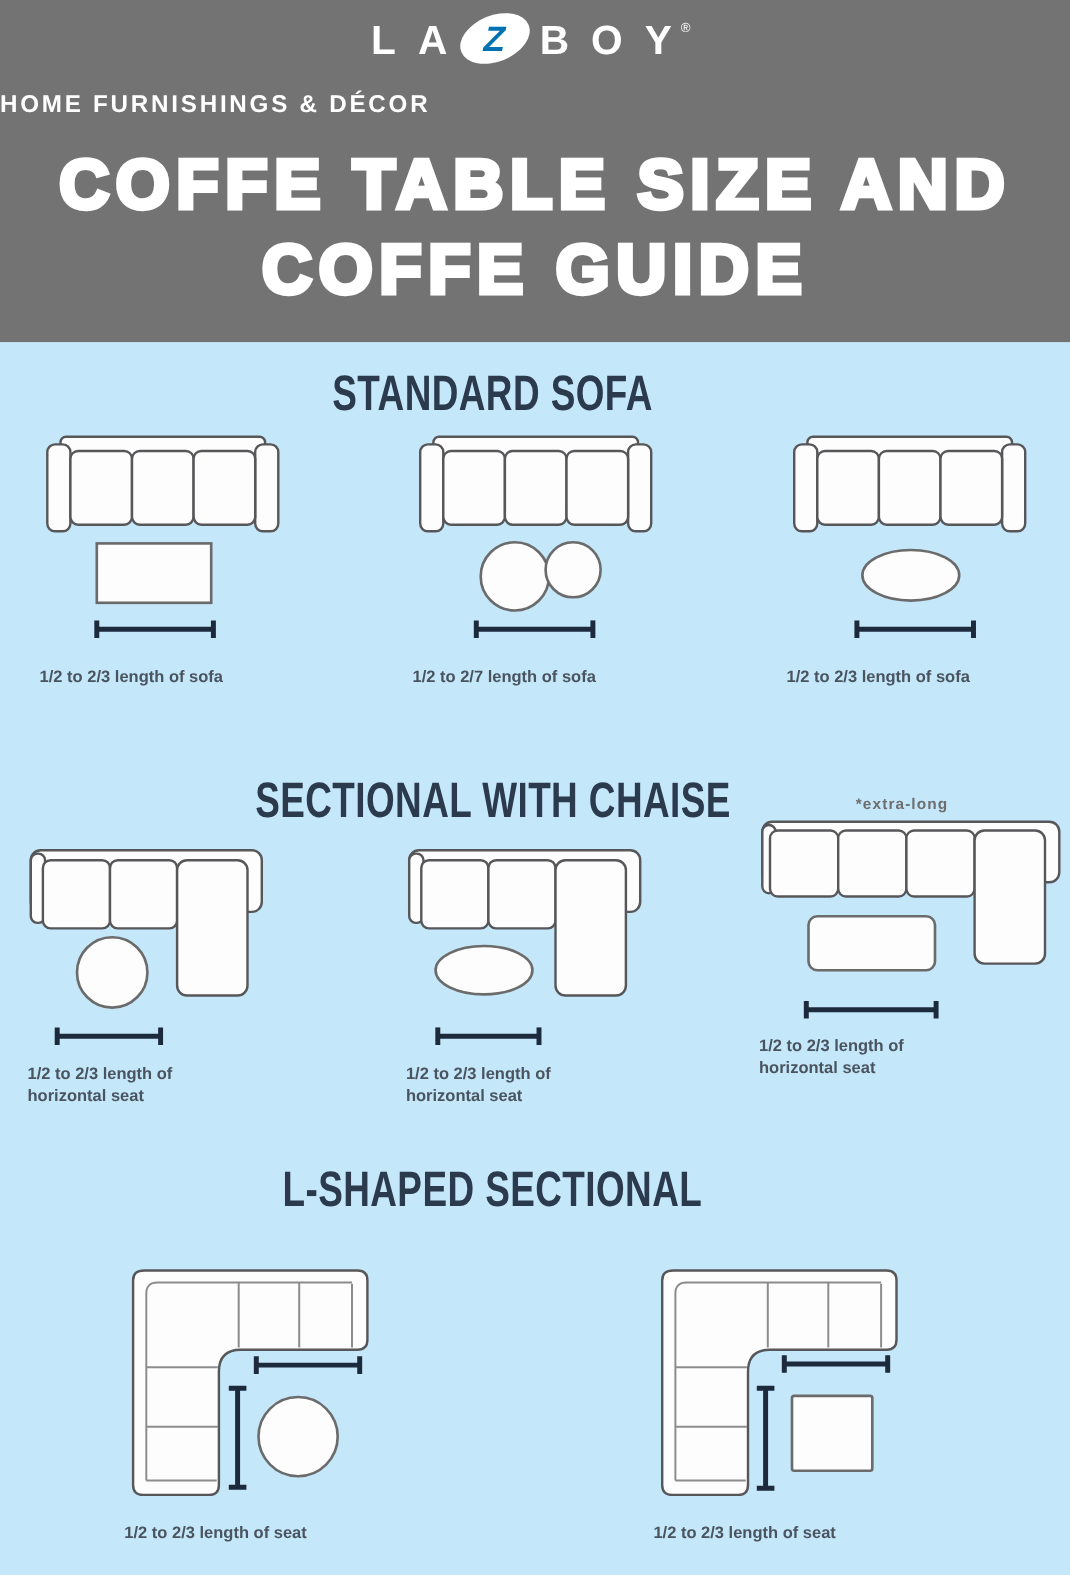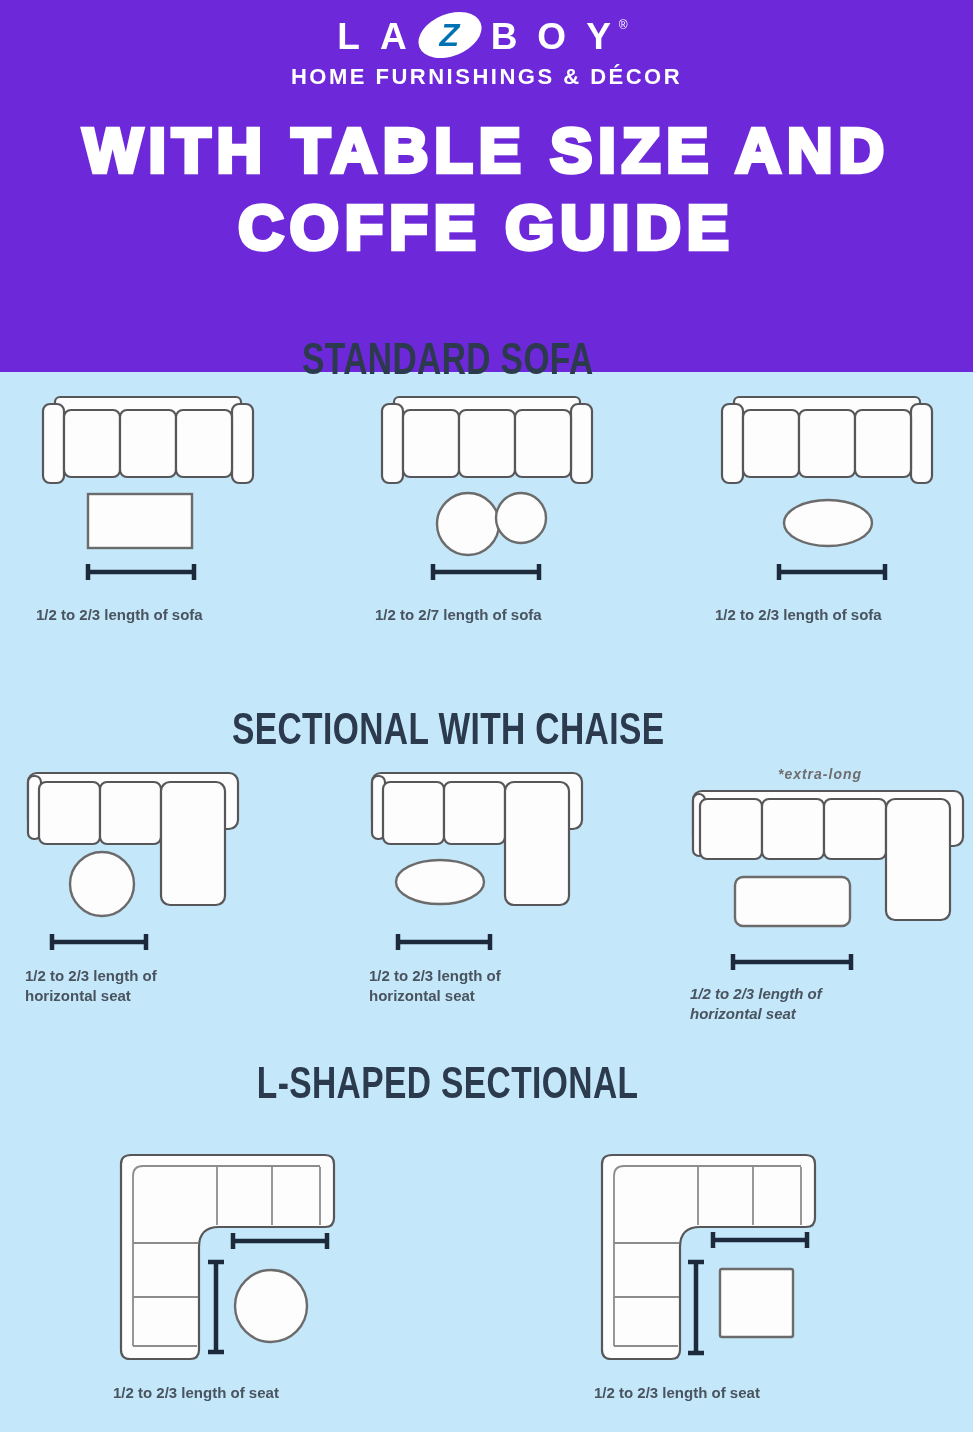--- a/index.html
+++ b/index.html
@@ -5,44 +5,44 @@
   * { margin:0; padding:0; box-sizing:border-box; }
   html,body { width:973px; height:1432px; }
   body {
     position:relative;
     background:#C5E7FA;
     font-family:"Liberation Sans", sans-serif;
     overflow:hidden;
   }
   
   .header {
-    position:absolute; top:0; left:0; width:973px; height:372px;
-    background:#6d28d9;
+    position:absolute; top:0; left:0; width:973px; height:311px;
+    background:#737373;
   }
   .logo-row {
     display:flex; align-items:center; justify-content:center;
     padding-top:16px; gap:4px;
   }
   .logo-letters {
     color:#fff; font-size:37px; font-weight:bold;
     letter-spacing:20px; text-indent:8px;
   }
   .logo-oval {
     width:66px; height:42px; background:#fff; border-radius:50%;
     transform:rotate(-22deg); display:flex; align-items:center; justify-content:center;
     margin:0 -4px 0 -14px; position:relative; top:-2px;
   }
   .logo-z {
     color:#0071B2; font-size:32px; font-weight:bold;
     transform:rotate(22deg) skewX(-12deg); line-height:1;
   }
   .logo-reg { color:#fff; font-size:12px; position:relative; top:-12px; left:-16px; }
   .tagline {
-    text-align:center; color:#fff; font-weight:bold;
-    font-size:22px; letter-spacing:2.5px; margin-top:6px;
+    text-align:left; color:#fff; font-weight:bold;
+    font-size:22px; letter-spacing:2.5px; margin-top:24px;
   }
   .title {
     text-align:center; color:#fff; font-weight:bold;
     font-size:63px; line-height:1.22; letter-spacing:6px; margin-top:22px;
     -webkit-text-stroke:4.5px #fff;
   }
   
   .section-heading {
     position:absolute; left:0; width:896px; text-align:center;
     color:#2C3A4D; font-size:43px; font-weight:bold; white-space:nowrap;
@@ -71,21 +71,21 @@
   <div class="logo-row">
     <span class="logo-letters">LA</span>
     <span class="logo-oval">
       <span class="logo-z">Z</span>
     </span>
     <span class="logo-letters">BOY</span>
     <span class="logo-reg">®</span>
   </div>
   <div class="tagline">HOME FURNISHINGS &amp; DÉCOR</div>
   <div class="title">
-    <div>WITH TABLE SIZE AND</div>
+    <div>COFFE TABLE SIZE AND</div>
     <div>COFFE GUIDE</div>
   </div>
 </div>
 
 <div class="section-heading" style="top:334px;">
   <span>STANDARD SOFA</span>
 </div>
 
 <div class="col" style="left:36px; top:394px; width:225px;">
   <svg width="225" height="205" viewBox="0 0 225 205">
@@ -189,21 +189,21 @@
       <line x1="29" y1="164" x2="29" y2="180"></line>
       <line x1="121" y1="164" x2="121" y2="180"></line>
     </g>
   </svg>
   <div class="diagram-label" style="width:145px;">
     <div>1/2 to 2/3 length of</div>
     <div>horizontal seat</div>
   </div>
 </div>
 
-<div class="col" style="left:690px; top:788px; width:278px;font-style:italic;">
+<div class="col" style="left:690px; top:744px; width:278px;">
   <div class="note">*extra-long</div>
   <svg width="278" height="190" viewBox="0 0 278 190">
     <g class="sofa">
       <rect x="3" y="3" width="270" height="55" rx="9"></rect>
       <rect x="3" y="6" width="12" height="62" rx="6"></rect>
       <rect x="10" y="11" width="62" height="60" rx="7"></rect>
       <rect x="72" y="11" width="62" height="60" rx="7"></rect>
       <rect x="134" y="11" width="62" height="60" rx="7"></rect>
       <rect x="196" y="11" width="64" height="121" rx="9"></rect>
     </g>

